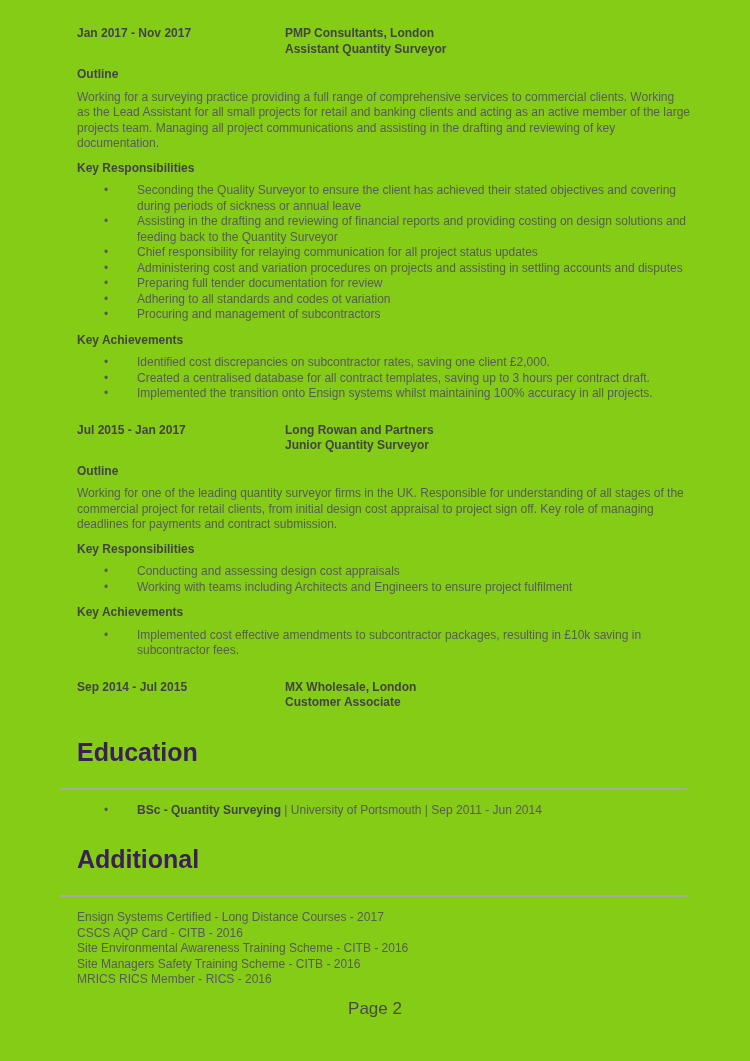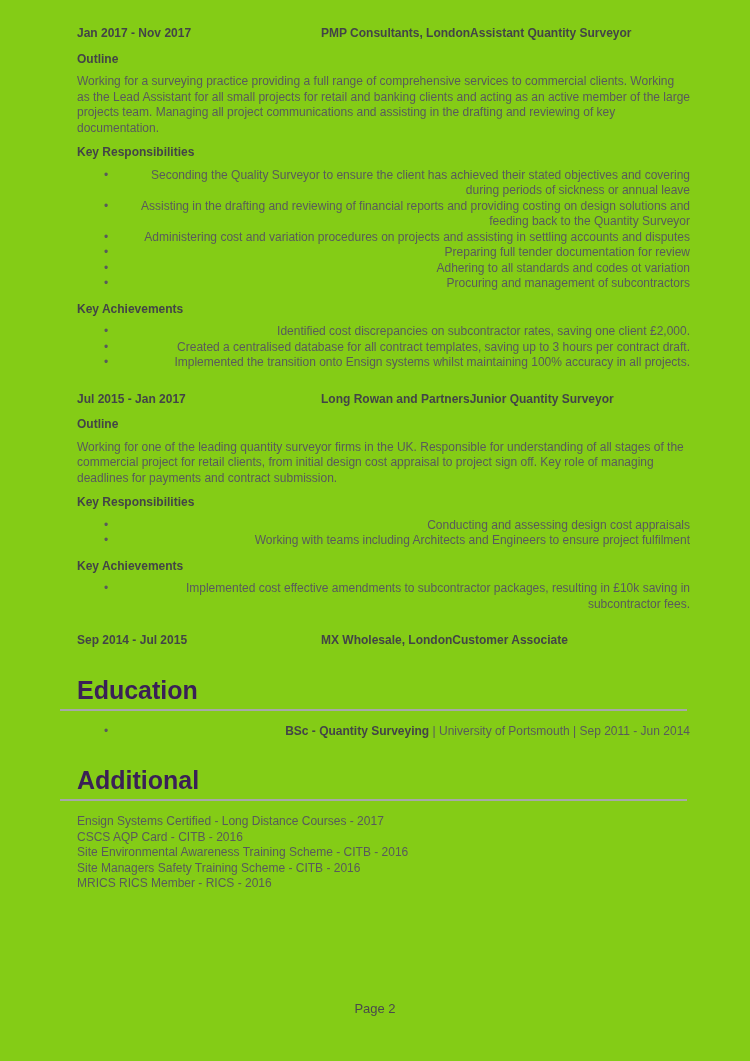--- a/index.html
+++ b/index.html
@@ -8,52 +8,52 @@
     width:750px;height:1061px;
     background:#84cc16;
     font-family:"Liberation Sans",sans-serif;
     font-size:12px;line-height:15.5px;
     color:#595a5c;
     overflow:hidden;
   }
   .content{position:absolute;left:77px;top:26px;width:613px;}
   .job-header{display:flex;align-items:flex-start;}
   .job-dates{width:208px;flex-shrink:0;font-weight:bold;color:#434447;}
-  .job-company-block{display:flex;flex-direction:row;margin-left:36px;}
+  .job-company-block{display:flex;flex-direction:column;}
   .job-company,.job-title{font-weight:bold;color:#434447;}
   .sub-label{font-weight:bold;color:#434447;margin:10px 0 7px;}
   .para{margin:0 0 0 0;}
   ul.bullets{list-style:none;margin:0;padding:0;}
-  ul.bullets li{position:relative;padding-left:60px;text-align:right;}
+  ul.bullets li{position:relative;padding-left:60px;}
   ul.bullets li::before{
     content:"\2022";
     position:absolute;left:27px;top:0;
     color:#595a5c;
   }
   .gap-resp{margin-top:9px;}
   .gap-ach{margin-top:10px;}
   .job{margin-bottom:21px;}
   .job:last-of-type{margin-bottom:0;}
   .section-heading{
     box-sizing:border-box;
     width:627px;
     margin:28px 0 13px -17px;
-    padding:0 0 5px 17px;
+    padding:0 0 22px 17px;
     border-bottom:2px solid #a8a8a8;
     font-size:25px;line-height:27px;
     font-weight:bold;
     color:#3a2057;
   }
   .edu-degree{font-weight:bold;color:#434447;}
   .edu-rest{color:#595a5c;}
   .cert-list div{margin:0;}
   .footer{
     position:absolute;left:0;right:0;top:1001px;
     text-align:center;
-    font-size:13px;color:#4a4a4c;
+    font-size:17px;color:#4a4a4c;
   }
 </style>
 </head>
 <body>
 
 <div class="page">
   <div class="content">
 
     <div class="job">
       <div class="job-header">
@@ -62,20 +62,21 @@
           <span class="job-company">PMP Consultants, London</span>
           <span class="job-title">Assistant Quantity Surveyor</span>
         </div>
       </div>
       <div class="sub-label">Outline</div>
       <p class="para">Working for a surveying practice providing a full range of comprehensive services to commercial clients. Working as the Lead Assistant for all small projects for retail and banking clients and acting as an active member of the large projects team. Managing all project communications and assisting in the drafting and reviewing of key documentation.</p>
       <div class="sub-label gap-resp">Key Responsibilities</div>
       <ul class="bullets">
         <li>Seconding the Quality Surveyor to ensure the client has achieved their stated objectives and covering during periods of sickness or annual leave</li>
         <li>Assisting in the drafting and reviewing of financial reports and providing costing on design solutions and feeding back to the Quantity Surveyor</li>
+        <li>Chief responsibility for relaying communication for all project status updates</li>
         <li>Administering cost and variation procedures on projects and assisting in settling accounts and disputes</li>
         <li>Preparing full tender documentation for review</li>
         <li>Adhering to all standards and codes ot variation</li>
         <li>Procuring and management of subcontractors</li>
       </ul>
       <div class="sub-label gap-ach">Key Achievements</div>
       <ul class="bullets">
         <li>Identified cost discrepancies on subcontractor rates, saving one client £2,000.</li>
         <li>Created a centralised database for all contract templates, saving up to 3 hours per contract draft.</li>
         <li>Implemented the transition onto Ensign systems whilst maintaining 100% accuracy in all projects.</li>

